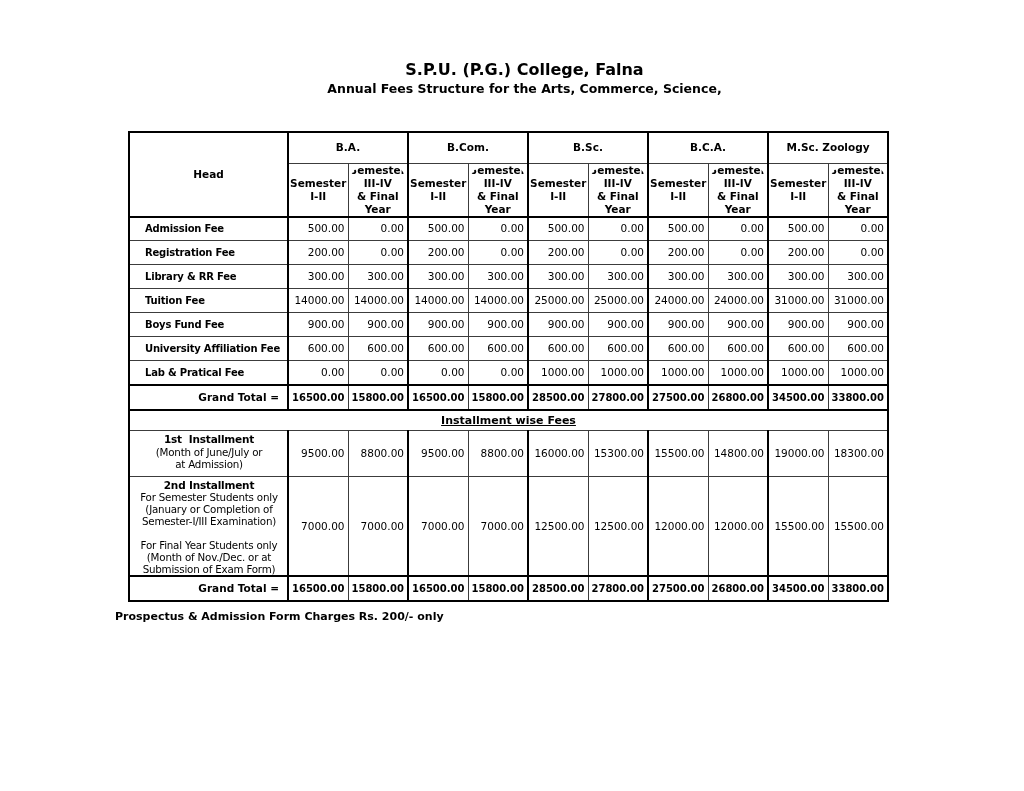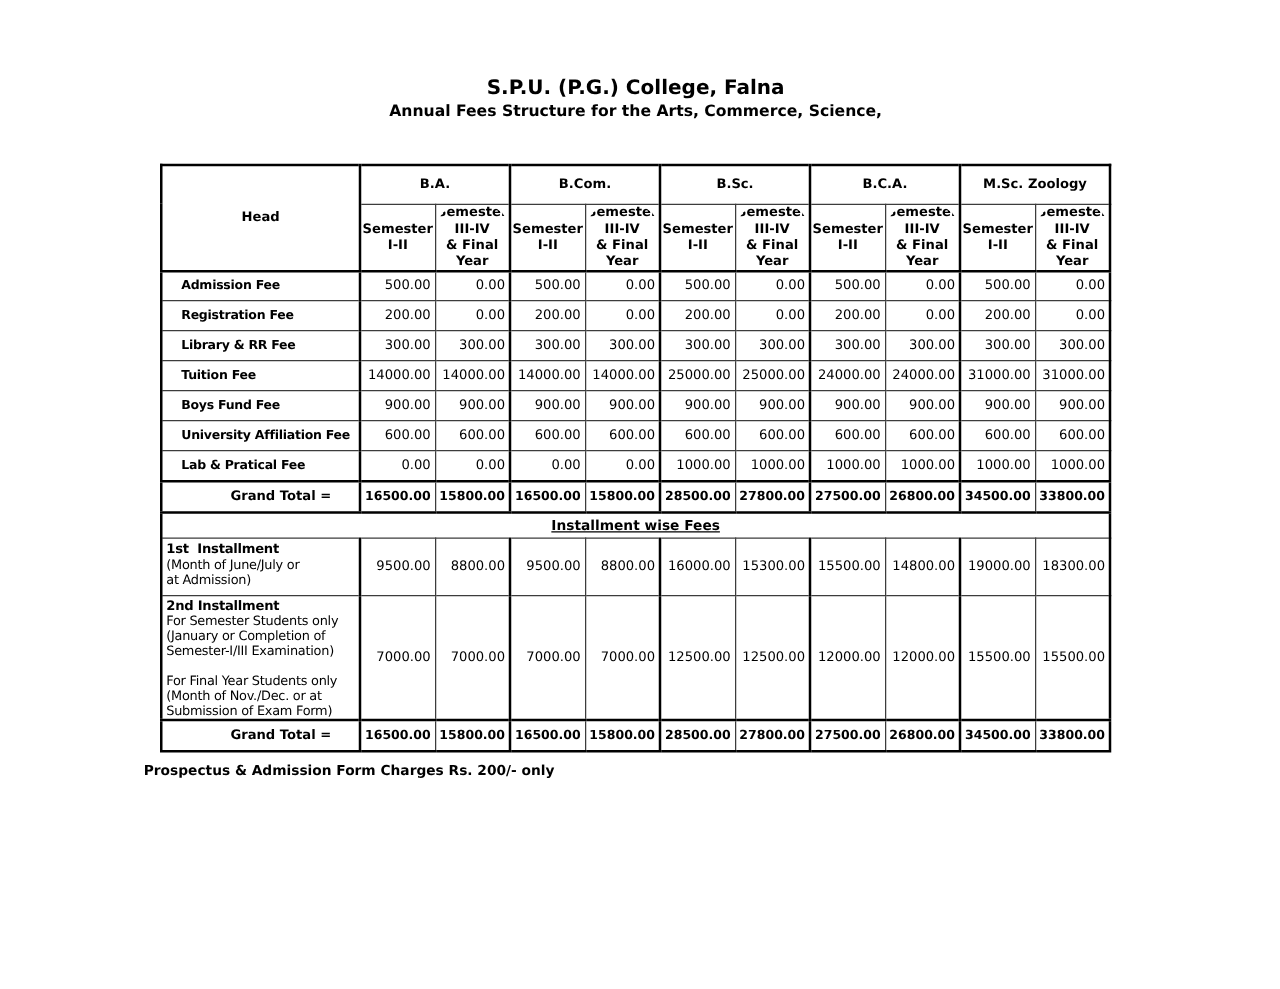--- a/index.html
+++ b/index.html
@@ -1,20 +1,20 @@
 <!DOCTYPE html>
 <html><head>
 <meta charset="utf-8">
 <style>
   html,body{margin:0;padding:0;}
   body{
     width:1024px;height:791px;background:#ffffff;position:relative;
     font-family:"DejaVu Sans","Liberation Sans",sans-serif;color:#000;
   }
-  .heading{position:absolute;left:128px;top:60px;width:761px;text-align:center;}
+  .heading{position:absolute;left:144px;top:60px;width:761px;text-align:center;}
   .title{font-size:16px;font-weight:bold;line-height:20px;margin-bottom:2px;}
   .subtitle{font-size:12.5px;font-weight:bold;line-height:14.5px;}
 
   table.fees{
     position:absolute;left:128px;top:131px;
     border-collapse:collapse;table-layout:fixed;
     border:2px solid #000;
   }
   col.c-head{width:159px;}
   col.c-val{width:60px;}
@@ -29,34 +29,34 @@
   td.tt{border-top:2px solid #000;}
   td.tb{border-bottom:2px solid #000;}
 
   td.th{font-weight:bold;text-align:center;}
   td.sub{white-space:pre-line;line-height:13px;border-radius:21px;}
   td.rowlabel{
     font-weight:bold;text-align:left;padding-left:15px;
     font-size:10px;white-space:nowrap;letter-spacing:-0.2px;
   }
   td.num{text-align:right;padding-right:3px;}
-  td.totlabel{font-weight:bold;text-align:right;padding-right:22px;font-size:10.5px;}
+  td.totlabel{font-weight:bold;text-align:right;padding-right:8px;font-size:10.5px;}
   td.totnum{font-weight:bold;font-size:10px;}
   td.section{
     font-weight:bold;text-align:center;text-decoration:underline;
     font-size:11px;
   }
   td.instlabel{
     vertical-align:top;text-align:left;padding:2px 2px 0 3px;
     font-size:10.3px;line-height:12.5px;font-weight:normal;
     letter-spacing:-0.2px;white-space:nowrap;
   }
   .inst-bold{font-weight:bold;font-size:10.5px;white-space:pre-wrap;}
   .inst-under{}
-  .inst-line{display:block;}
+  .inst-line{display:block;text-align:center;}
   .inst-gap{margin-top:12px;}
   .tr-i2 td.instlabel{line-height:12px;}
 
   .footer-note{
     position:absolute;left:115px;top:610px;
     font-size:11px;font-weight:bold;
   }
 </style>
 </head>
 <body>

